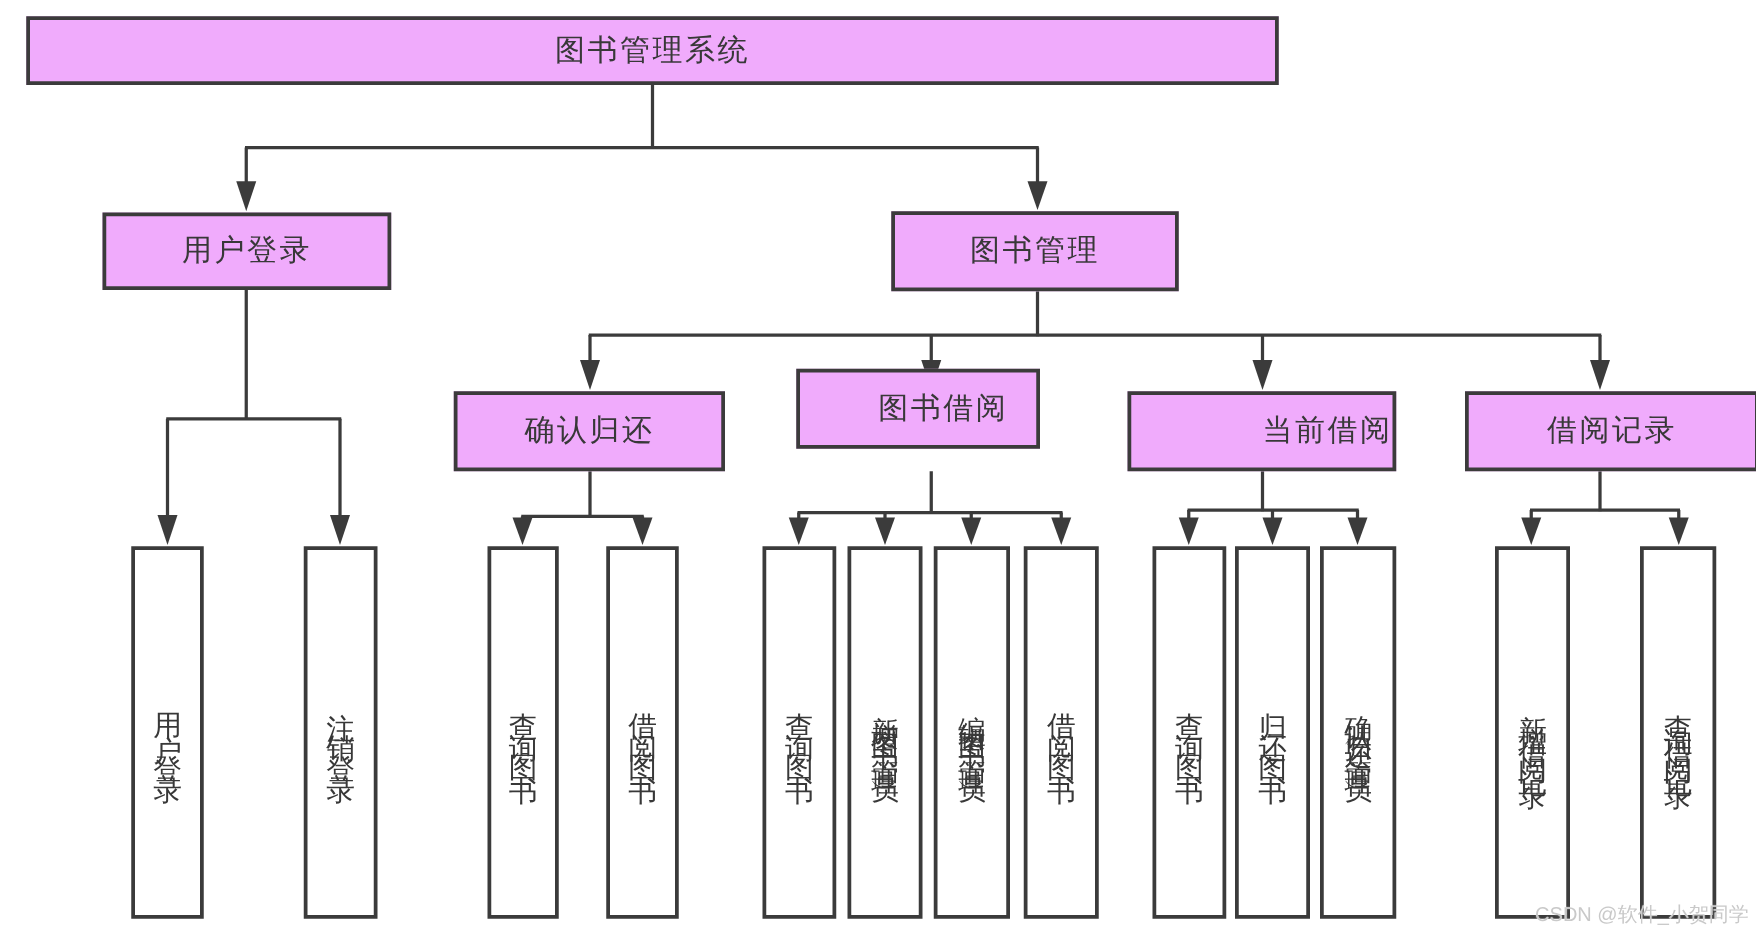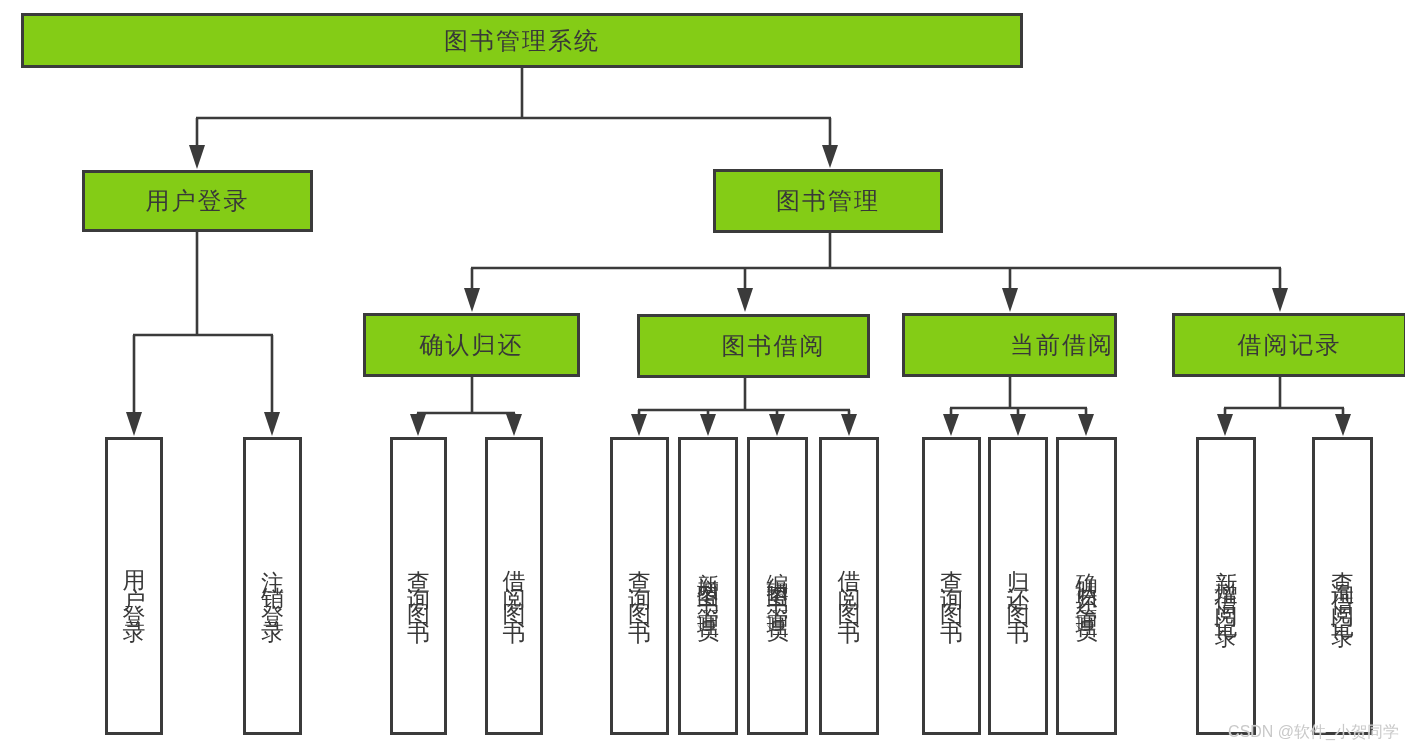--- a/index.html
+++ b/index.html
@@ -25,21 +25,21 @@
     stroke: #3b3b3b;
     stroke-width: 2.6;
   }
   .connectors polygon {
     fill: #3b3b3b;
   }
   .node {
     position: absolute;
     box-sizing: border-box;
     border: 3px solid #3b3b3b;
-    background: #84cc16;
+    background: #f0abfc;
     display: flex;
     align-items: center;
     justify-content: center;
     color: #383838;
   }
   .node .hlabel {
     font-size: 24px;
     letter-spacing: 2px;
     white-space: nowrap;
     line-height: 1;
@@ -165,21 +165,21 @@
   <div class="node" style="left:82px; top:170px; width:231px; height:62px;">
     <span class="hlabel">用户登录</span>
   </div>
   <div class="node" style="left:713px; top:169px; width:230px; height:64px;">
     <span class="hlabel">图书管理</span>
   </div>
 
   <div class="node" style="left:363px; top:313px; width:217px; height:64px;">
     <span class="hlabel">确认归还</span>
   </div>
-  <div class="node" style="left:637px; top:314px; width:233px; height:64px;padding-left:40px;">
+  <div class="node" style="left:637px; top:295px; width:195px; height:64px;padding-left:40px;">
     <span class="hlabel">图书借阅</span>
   </div>
   <div class="node" style="left:902px; top:313px; width:215px; height:64px;justify-content:flex-end;">
     <span class="hlabel">当前借阅</span>
   </div>
   <div class="node" style="left:1172px; top:313px; width:235px; height:64px;">
     <span class="hlabel">借阅记录</span>
   </div>
 
   <div class="leaf len4" style="left:105px; width:58px;">

